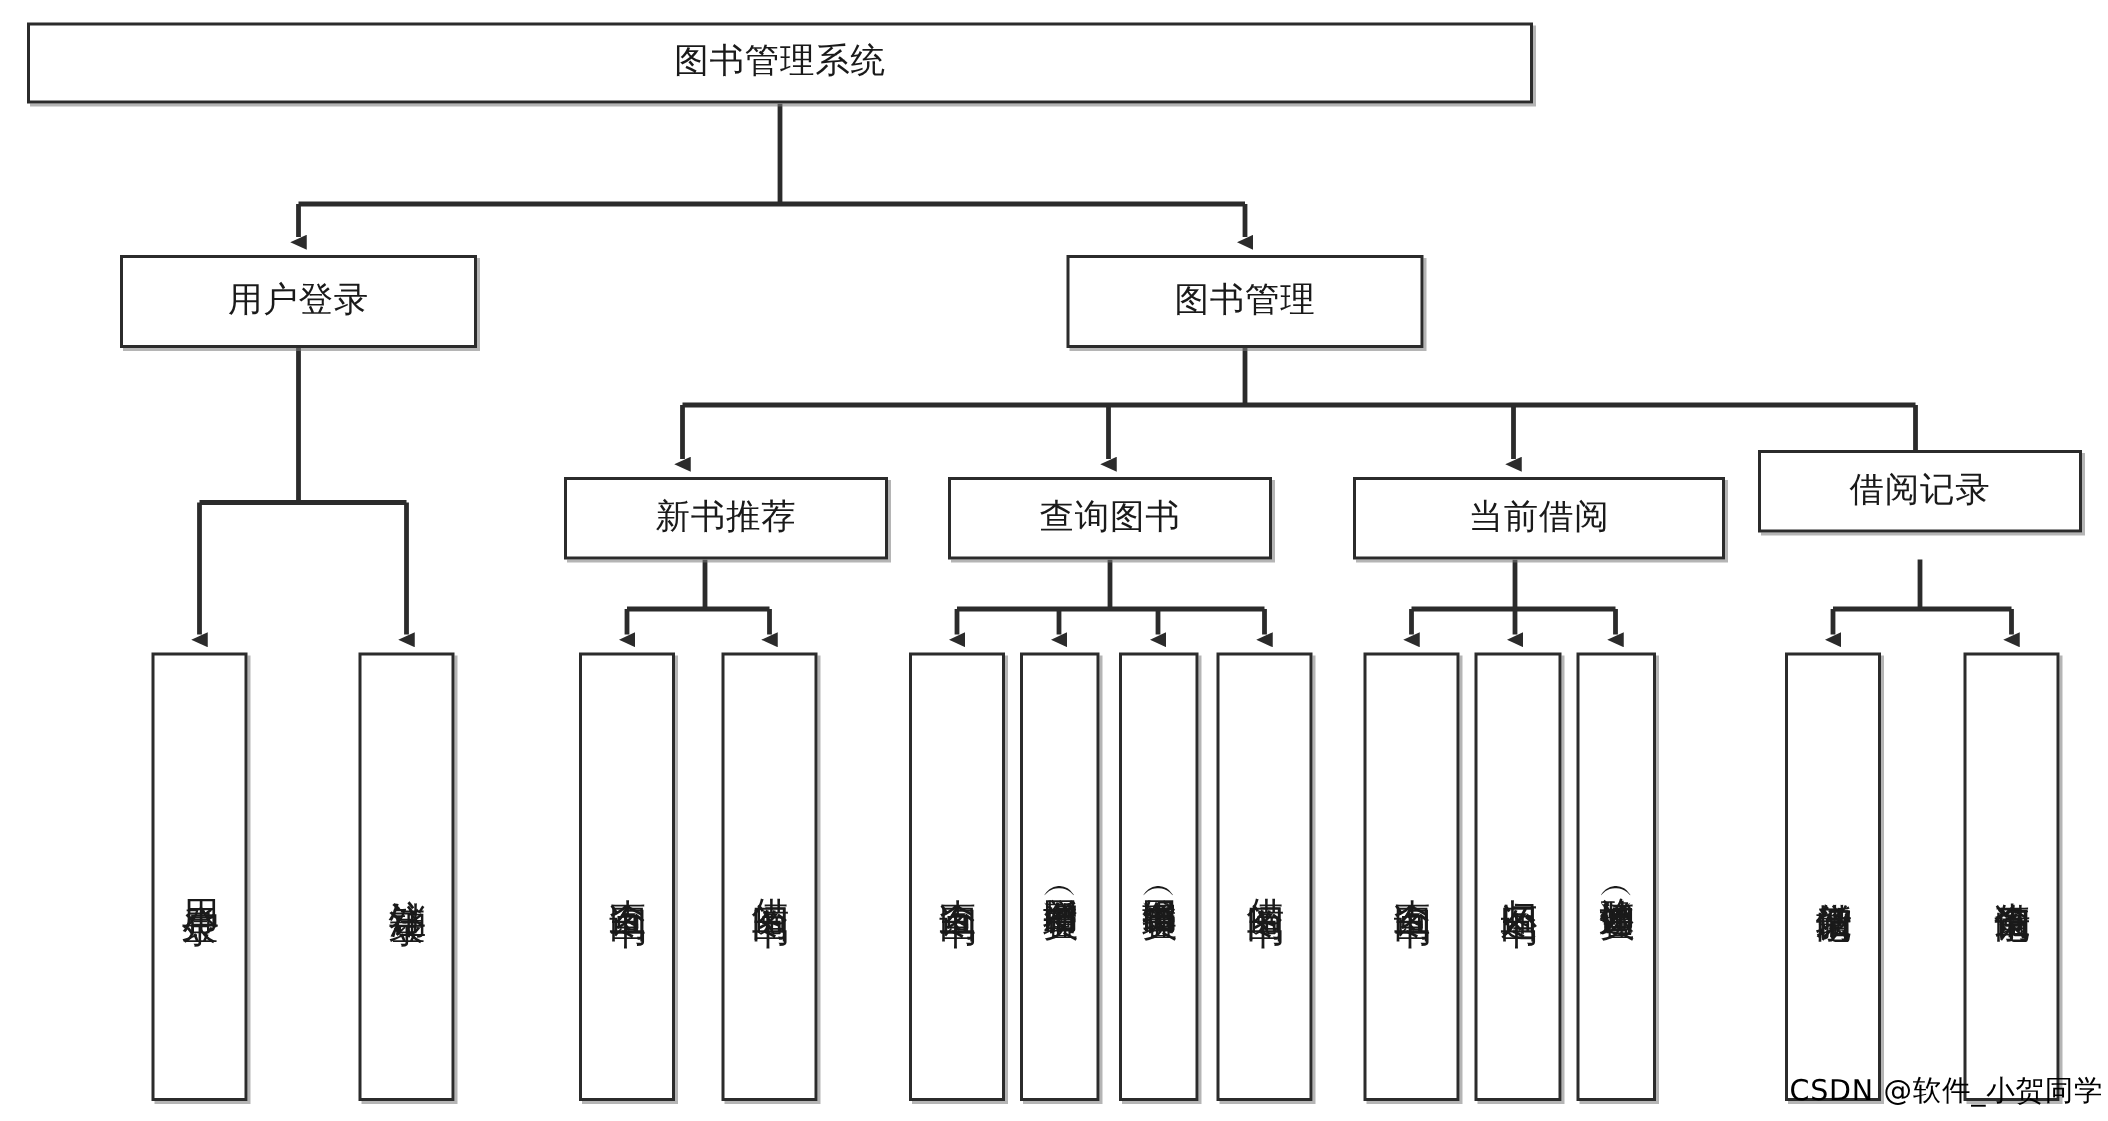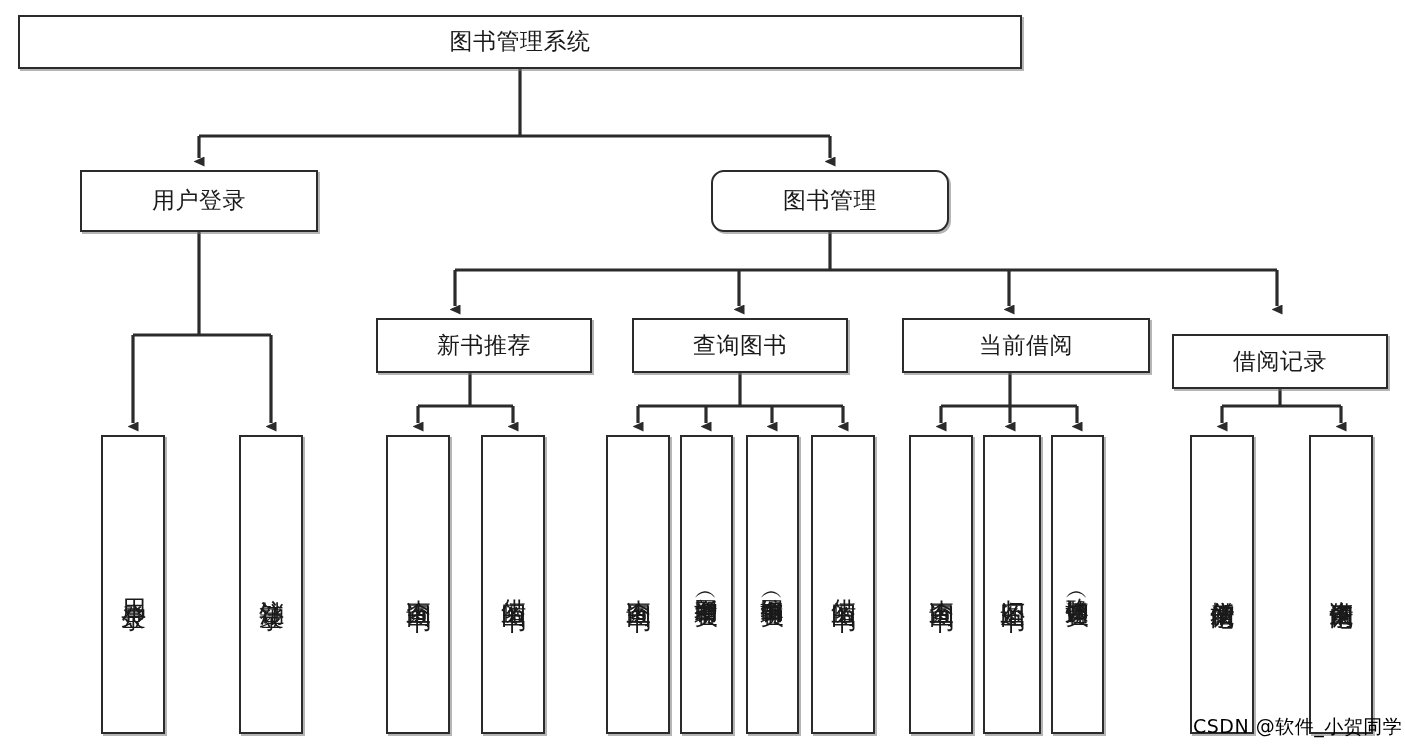--- a/index.html
+++ b/index.html
@@ -122,34 +122,34 @@
     </g>
   </svg>
 
   <div class="node horiz" style="left:18px;top:15px;width:1004px;height:54px;justify-content:center;">
     <span class="lbl">图书管理系统</span>
   </div>
 
   <div class="node horiz" style="left:80px;top:170px;width:238px;height:62px;">
     <span class="lbl">用户登录</span>
   </div>
-  <div class="node horiz" style="left:711px;top:170px;width:238px;height:62px;border-radius:13px;">
+  <div class="node horiz" style="left:711px;top:170px;width:238px;height:62px;">
     <span class="lbl">图书管理</span>
   </div>
 
   <div class="node horiz" style="left:362px;top:318px;width:216px;height:55px;margin-left:14px;">
     <span class="lbl">新书推荐</span>
   </div>
   <div class="node horiz" style="left:632px;top:318px;width:216px;height:55px;">
     <span class="lbl">查询图书</span>
   </div>
   <div class="node horiz" style="left:902px;top:318px;width:248px;height:55px;">
     <span class="lbl">当前借阅</span>
   </div>
-  <div class="node horiz" style="left:1172px;top:334px;width:216px;height:55px;">
+  <div class="node horiz" style="left:1172px;top:300px;width:216px;height:55px;">
     <span class="lbl">借阅记录</span>
   </div>
 
   <div class="node vert" style="left:101px;top:435px;width:64px;height:299px;">
     <span class="lbl">用户登录</span>
   </div>
   <div class="node vert" style="left:239px;top:435px;width:64px;height:299px;">
     <span class="lbl">注销登录</span>
   </div>
   <div class="node vert" style="left:386px;top:435px;width:64px;height:299px;">

